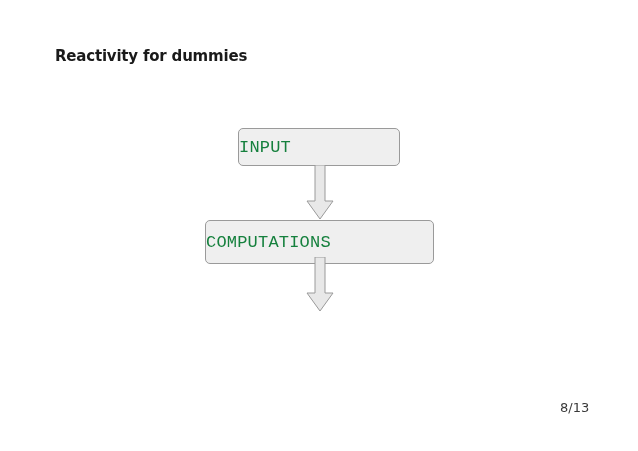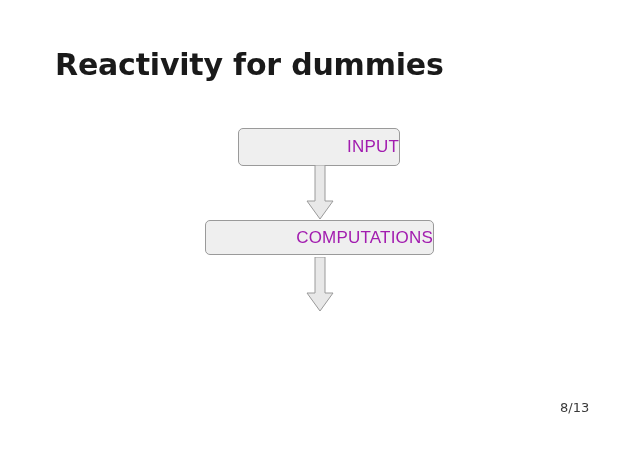--- a/index.html
+++ b/index.html
@@ -18,21 +18,21 @@
     position: absolute;
     left: 0; top: 0;
     width: 638px;
     height: 451px;
     background: #ffffff;
   }
   .slide-title {
     position: absolute;
     left: 55px;
     top: 47px;
-    font-size: 30px;
+    font-size: 15px;
     font-weight: bold;
     color: #1a1a1a;
     letter-spacing: -0.2px;
     font-family: "DejaVu Sans", sans-serif;
     white-space: nowrap;
   }
   .diagram {
     position: absolute;
     left: 0;
     top: 0;
@@ -40,37 +40,37 @@
     height: 451px;
   }
   .node {
     position: absolute;
     box-sizing: border-box;
     background: #efefef;
     border: 1px solid #9a9a9a;
     border-radius: 5px;
     display: flex;
     align-items: center;
-    justify-content: flex-end;
+    justify-content: flex-start;
     font-size: 17px;
-    color: #a21caf;
-    font-family: Liberation Sans, sans-serif;
+    color: #15803d;
+    font-family: Liberation Mono, monospace;
     letter-spacing: 0.2px;
   }
   .node-input {
     left: 238px;
     top: 128px;
     width: 162px;
     height: 38px;
   }
   .node-computations {
     left: 205px;
     top: 220px;
     width: 229px;
-    height: 35px;
+    height: 44px;
   }
   .node-output {
     left: 238px;
     top: 309px;
     width: 162px;
     height: 38px;
   }
   .arrow {
     position: absolute;
     left: 305px;

